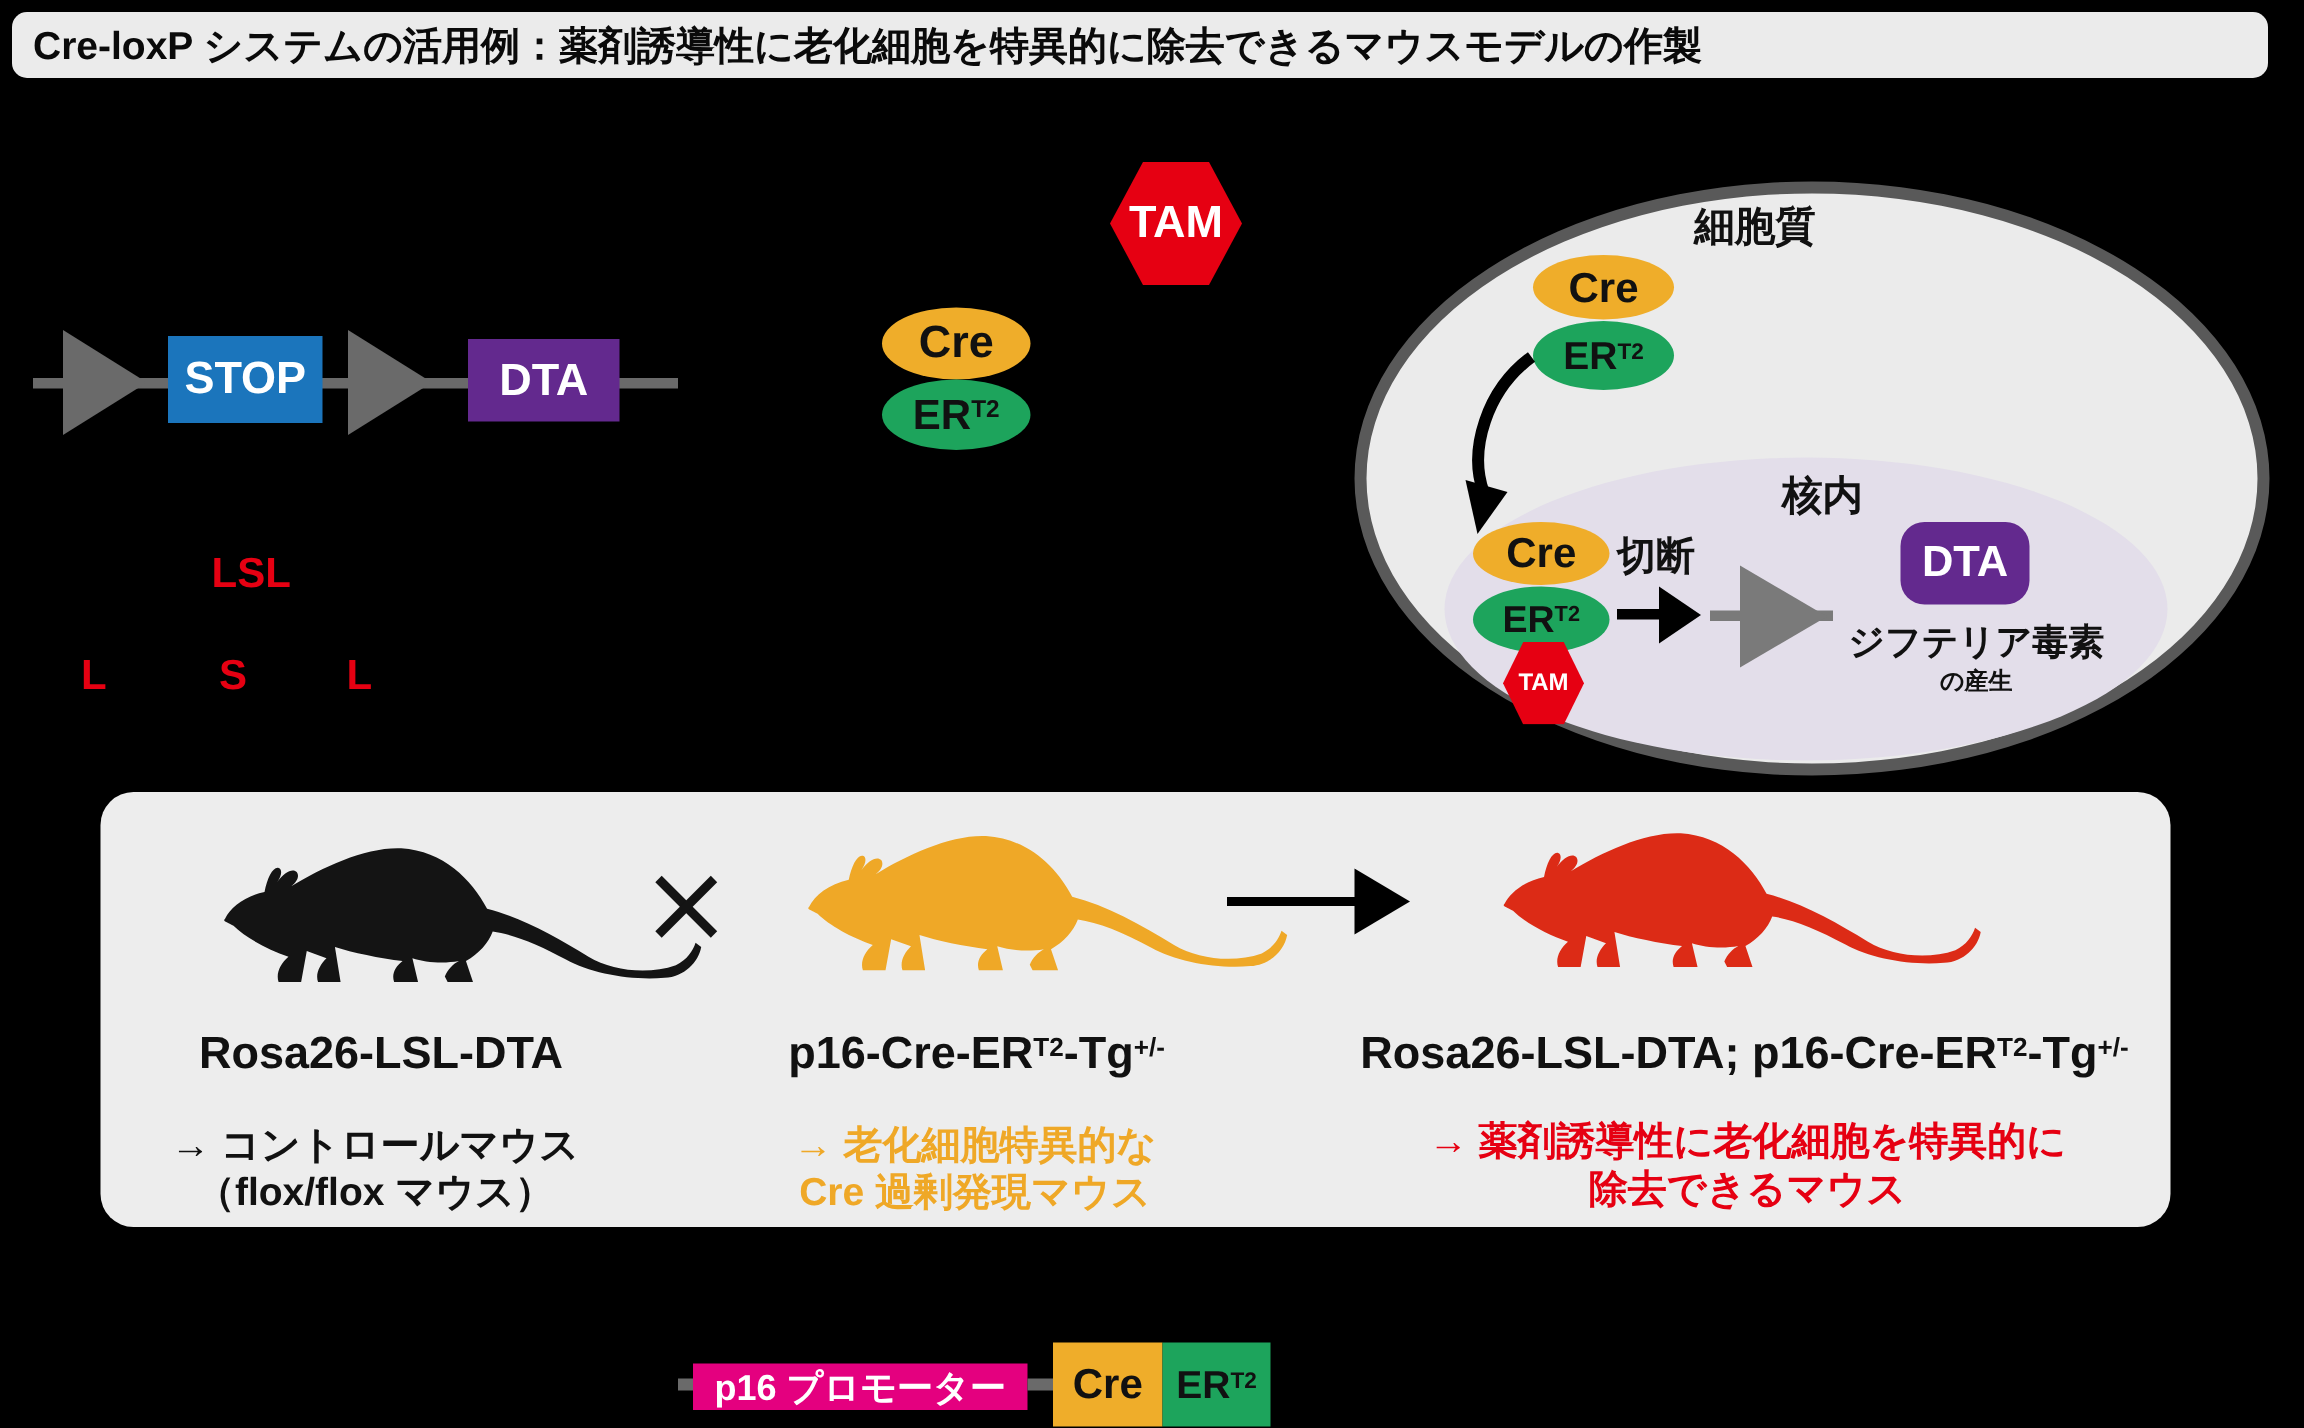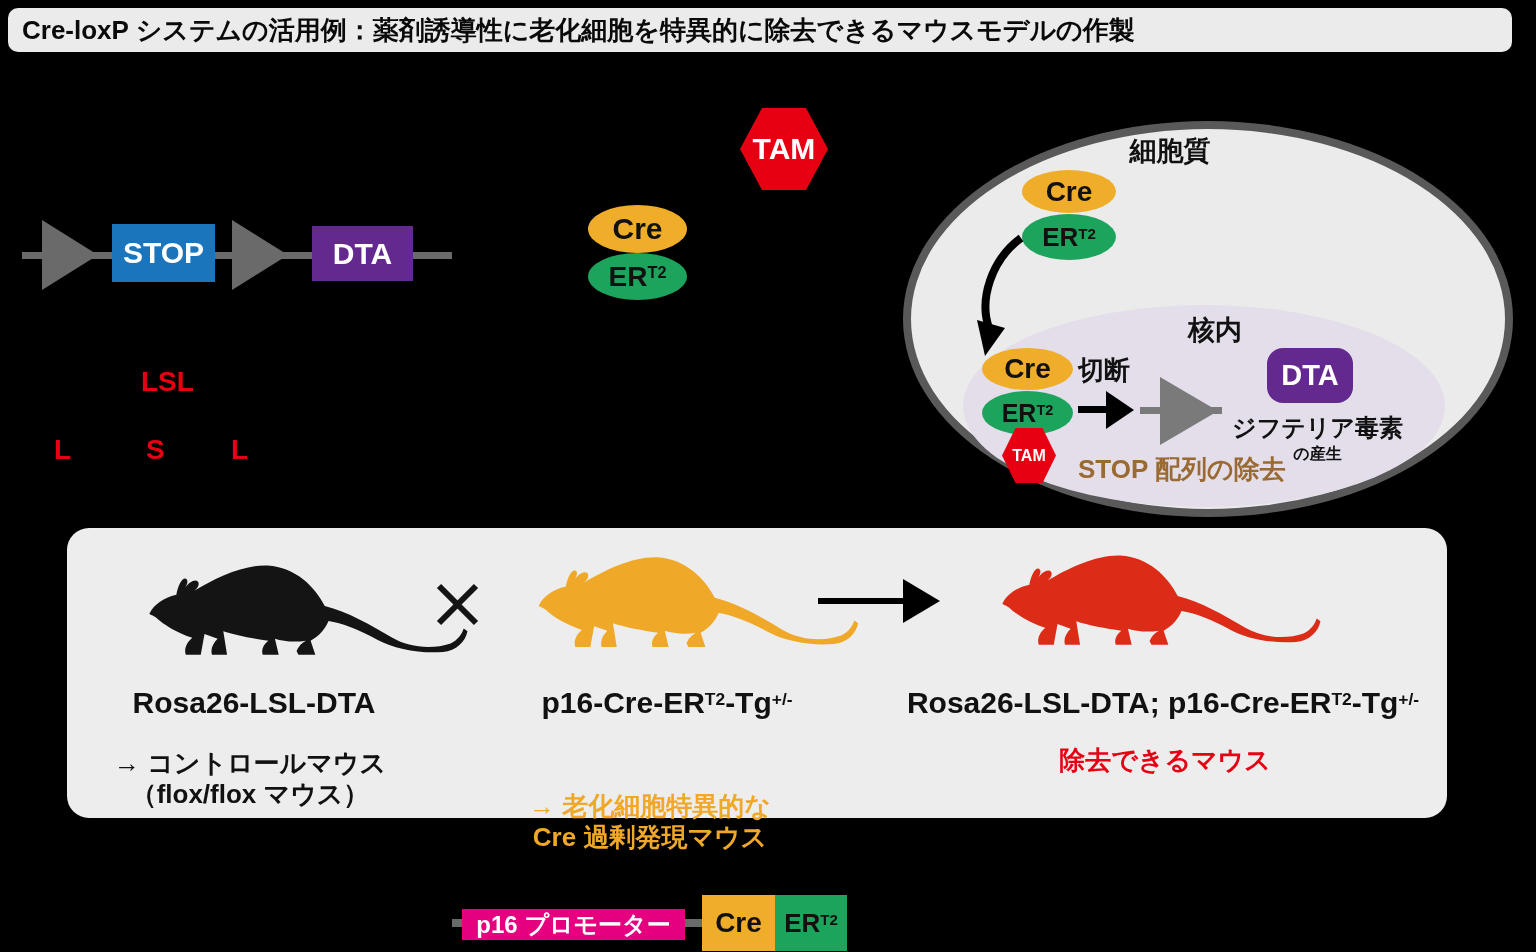--- a/index.html
+++ b/index.html
@@ -93,21 +93,20 @@
   <div class="abs" style="left:1140px;top:407px;width:82px;height:7px;background:#7A7A7A;"></div>
   <div class="tri" style="left:1160px;top:377px;border-left:58px solid #7A7A7A;border-top:34px solid transparent;border-bottom:34px solid transparent;"></div>
 
   <div class="genebox" style="left:1267px;top:348px;width:86px;height:55px;background:#63298E;border-radius:16px;">
     <span style="color:#fff;font-size:29px;">DTA</span>
   </div>
 
   <div class="abs bold center" style="left:1230px;top:412px;width:175px;font-size:24px;color:#111;">ジフテリア毒素</div>
   <div class="abs bold center" style="left:1255px;top:444px;width:125px;font-size:16px;color:#111;">の産生</div>
 
-  <div class="abs bold nowrap" style="left:1078px;top:452px;font-size:26px;color:#9A6A32;">STOP 配列の除去</div>
 
   <div class="abs" style="left:67px;top:528px;width:1380px;height:290px;background:#EDEDED;border-radius:22px;"></div>
 
   <svg class="abs" style="left:140px;top:558px;" width="330" height="108" viewBox="0 0 350 115">
     <path fill="#141414" d="M10,58 C14,50 24,42 38,39 C40,29 44,21 48,22 C51,23 50,28 47,32 C52,25 58,22 61,25 C63,28 61,32 57,35 C80,21 110,7 135,8 C165,10 185,30 196,51 C220,57 245,71 268,85 C285,95 310,98 330,91 C338,87 342,81 344,75 L348,78 C346,89 336,99 322,100 C298,102 270,97 252,87 C232,76 214,69 200,67 C197,75 190,83 181,88 L186,103 L168,103 L166,99 C168,94 172,90 176,88 C165,90 152,89 143,86 L147,103 L130,103 C128,97 131,92 136,88 C120,86 100,82 88,78 L92,103 L76,103 C74,97 77,91 82,86 L68,81 L64,103 L48,103 C46,97 49,90 55,85 C40,80 24,71 16,63 C11,60 8,60 10,58 Z"></path>
   </svg>
 
   <svg class="abs" style="left:435px;top:582px;" width="45" height="45" viewBox="0 0 45 45">
     <line x1="4" y1="4" x2="41" y2="41" stroke="#141414" stroke-width="6"></line>
     <line x1="41" y1="4" x2="4" y2="41" stroke="#141414" stroke-width="6"></line>
@@ -119,39 +118,40 @@
 
   <div class="abs" style="left:818px;top:598px;width:90px;height:6px;background:#000;"></div>
   <div class="tri" style="left:903px;top:579px;border-left:37px solid #000;border-top:22px solid transparent;border-bottom:22px solid transparent;"></div>
 
   <svg class="abs" style="left:992px;top:548px;" width="332" height="108" viewBox="0 0 350 115">
     <path fill="#DC2B16" d="M10,58 C14,50 24,42 38,39 C40,29 44,21 48,22 C51,23 50,28 47,32 C52,25 58,22 61,25 C63,28 61,32 57,35 C80,21 110,7 135,8 C165,10 185,30 196,51 C220,57 245,71 268,85 C285,95 310,98 330,91 C338,87 342,81 344,75 L348,78 C346,89 336,99 322,100 C298,102 270,97 252,87 C232,76 214,69 200,67 C197,75 190,83 181,88 L186,103 L168,103 L166,99 C168,94 172,90 176,88 C165,90 152,89 143,86 L147,103 L130,103 C128,97 131,92 136,88 C120,86 100,82 88,78 L92,103 L76,103 C74,97 77,91 82,86 L68,81 L64,103 L48,103 C46,97 49,90 55,85 C40,80 24,71 16,63 C11,60 8,60 10,58 Z"></path>
   </svg>
 
   <div class="abs bold center nowrap" style="left:84px;top:686px;width:340px;font-size:30px;color:#111;">Rosa26-LSL-DTA</div>
 
-  <div class="abs bold center nowrap" style="left:502px;top:686px;width:330px;font-size:30px;color:#111;">
+  <div class="abs bold center nowrap" style="left:486px;top:686px;width:330px;font-size:30px;color:#111;">
     <span>p16-Cre-ER</span><span class="supr">T2</span><span>-Tg</span><span class="supr">+/-</span>
   </div>
 
   <div class="abs bold center nowrap" style="left:883px;top:686px;width:560px;font-size:30px;color:#111;">
     <span>Rosa26-LSL-DTA; p16-Cre-ER</span><span class="supr">T2</span><span>-Tg</span><span class="supr">+/-</span>
   </div>
 
   <div class="abs bold center" style="left:80px;top:748px;width:340px;font-size:26px;line-height:31px;color:#111;">
     <span style="display:block;">→ コントロールマウス</span>
     <span style="display:block;">（flox/flox マウス）</span>
   </div>
 
-  <div class="abs bold center" style="left:485px;top:748px;width:330px;font-size:26px;line-height:31px;color:#EFA827;margin-top:43px;">
+  <div class="abs bold center" style="left:485px;top:748px;width:330px;font-size:26px;line-height:31px;color:#EFA827;">
     <span style="display:block;">→ 老化細胞特異的な</span>
     <span style="display:block;">Cre 過剰発現マウス</span>
   </div>
 
   <div class="abs bold center" style="left:905px;top:744px;width:520px;font-size:26px;line-height:32px;color:#E60012;">
+    <span style="display:block;">→ 薬剤誘導性に老化細胞を特異的に</span>
     <span style="display:block;">除去できるマウス</span>
   </div>
 
   <div class="abs" style="left:0;top:0;">
     <div class="abs" style="left:452px;top:919px;width:11px;height:8px;background:#6A6A6A;"></div>
     <div class="genebox" style="left:462px;top:909px;width:223px;height:31px;background:#E4007F;">
       <span style="color:#fff;font-size:24px;white-space:nowrap;">p16 プロモーター</span>
     </div>
     <div class="abs" style="left:685px;top:919px;width:17px;height:8px;background:#6A6A6A;"></div>
     <div class="genebox" style="left:702px;top:895px;width:73px;height:56px;background:#EFAD2A;">

